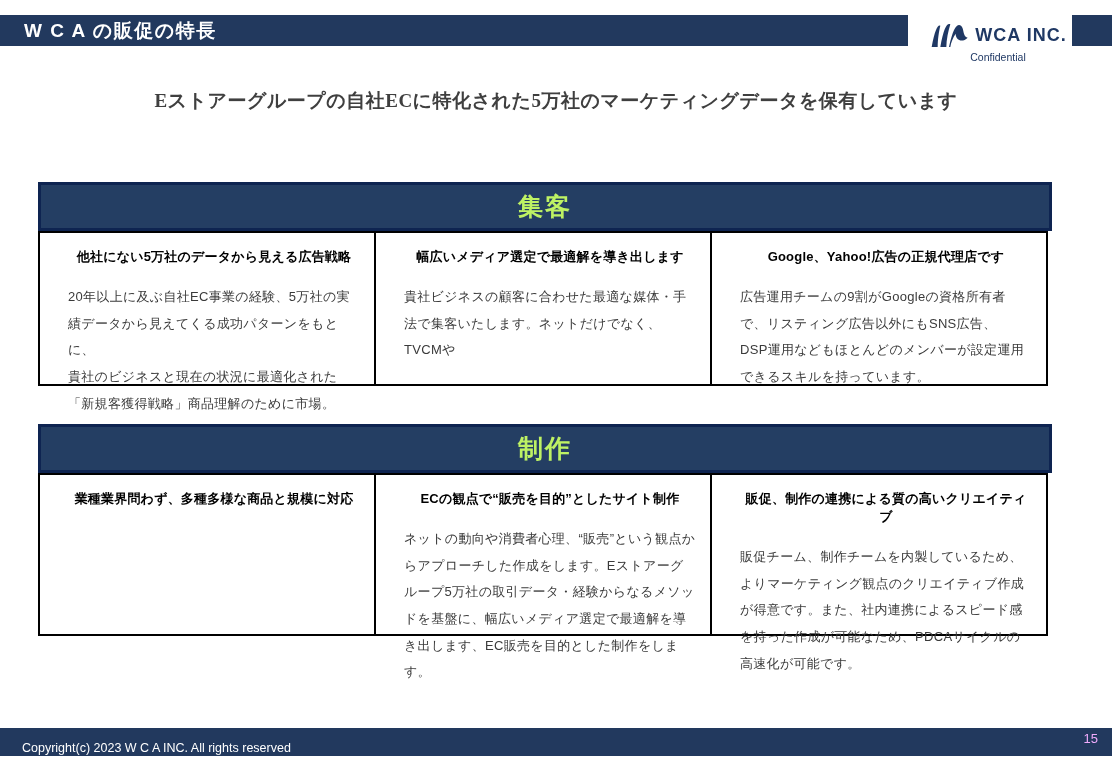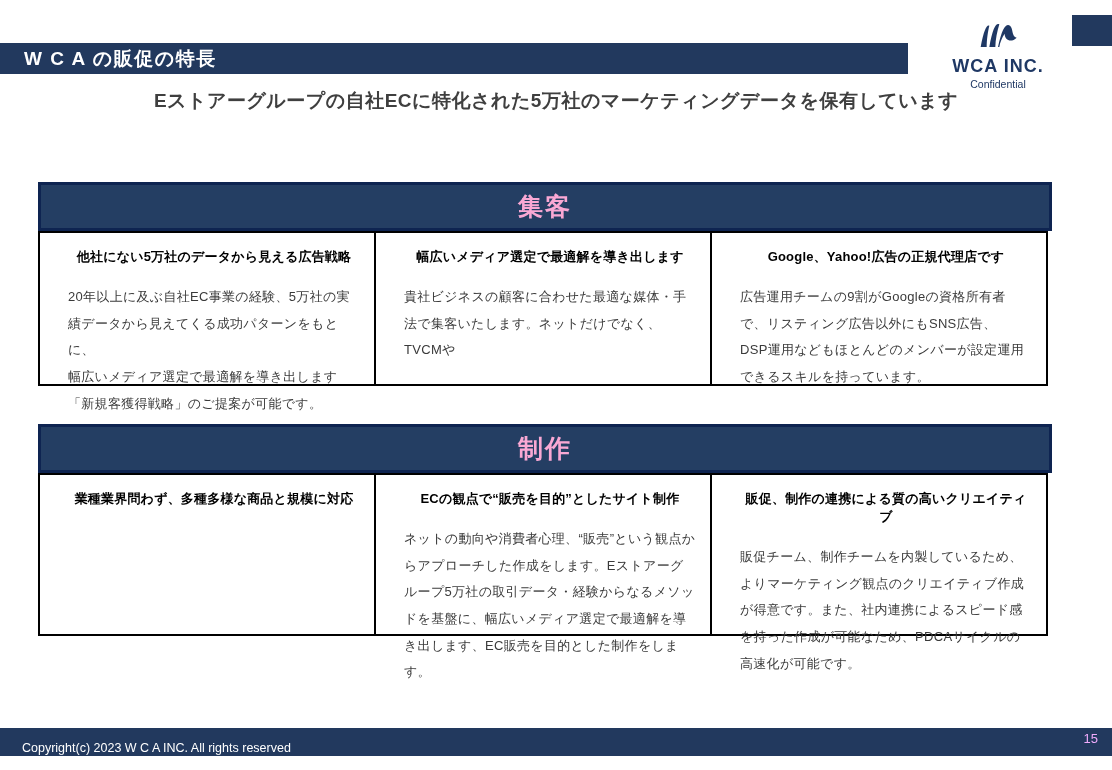--- a/index.html
+++ b/index.html
@@ -3,39 +3,39 @@
 <meta charset="utf-8">
 <style>
   html,body{margin:0;padding:0;background:#888;}
   .slide{
     position:relative;width:1112px;height:770px;background:#ffffff;
     font-family:"Liberation Sans","DejaVu Sans",sans-serif;
     overflow:hidden;margin:0 auto;
   }
   
   .topbar{position:absolute;left:0;top:15px;width:908px;height:31px;background:#22395e;
-    display:flex;align-items:center;margin-top:28px;}
+    display:flex;align-items:center;}
   .topbar-title{color:#ffffff;font-size:19px;font-weight:bold;padding-left:24px;letter-spacing:1.5px;}
   .topbar-right{position:absolute;left:1072px;top:15px;width:40px;height:31px;background:#22395e;}
   
   .logo{position:absolute;left:928px;top:20px;width:140px;text-align:center;}
-  .logo-row{display:flex;align-items:center;justify-content:center;gap:6px;flex-direction:column;}
+  .logo-row{display:flex;align-items:center;justify-content:center;gap:6px;}
   .logo-mark{width:40px;height:30px;}
   .logo-text{color:#1f3864;font-size:18px;font-weight:bold;letter-spacing:1px;}
   .logo-confidential{color:#1f3864;font-size:10.5px;margin-top:1px;}
   
   .headline{position:absolute;left:0;top:88px;width:1112px;text-align:center;
-    font-size:19px;font-weight:bold;color:#3f3f3f;letter-spacing:0.5px;}
+    font-size:19px;font-weight:bold;color:#3f3f3f;letter-spacing:0.5px;font-family:Liberation Serif, serif;}
   
   .section{position:absolute;left:38px;width:1014px;}
   .section.sec1{top:182px;}
   .section.sec2{top:424px;}
   .section-bar{height:49px;background:#243e63;border:3px solid #0e2451;box-sizing:border-box;
     display:flex;align-items:center;justify-content:center;}
-  .section-bar-title{color:#f9a8d4;font-size:25px;font-weight:bold;letter-spacing:2px;}
+  .section-bar-title{color:#bef264;font-size:25px;font-weight:bold;letter-spacing:2px;}
   .cards{display:flex;}
   .card{width:338px;box-sizing:border-box;border:2px solid #000000;background:#ffffff;
     padding:11px 14px 8px 28px;}
   .card + .card{margin-left:-2px;}
   .sec1 .card{height:155px;}
   .sec2 .card{height:163px;}
   .card-heading{text-align:center;font-size:13px;font-weight:bold;color:#000000;
     margin:4px 0 10px 0;letter-spacing:0.2px;}
   .card-body{font-size:13px;color:#3a3a3a;line-height:2.05;letter-spacing:0.3px;margin-top:18px;}
   
@@ -71,21 +71,21 @@
 
   <div class="section sec1">
     <div class="section-bar">
       <span class="section-bar-title">集客</span>
     </div>
     <div class="cards">
       <div class="card">
         <div class="card-heading">他社にない5万社のデータから見える広告戦略</div>
         <div class="card-body">
           <div>20年以上に及ぶ自社EC事業の経験、5万社の実績データから見えてくる成功パターンをもとに、</div>
-          <div>幅広いメディア選定で最適解を導き出します「新規客獲得戦略」のご提案が可能です。</div>
+          <div>貴社のビジネスと現在の状況に最適化された「新規客獲得戦略」商品理解のために市場。</div>
         </div>
       </div>
       <div class="card">
         <div class="card-heading">幅広いメディア選定で最適解を導き出します</div>
         <div class="card-body">
           <div>貴社ビジネスの顧客に合わせた最適な媒体・手法で集客いたします。ネットだけでなく、TVCMや</div>
         </div>
       </div>
       <div class="card">
         <div class="card-heading">Google、Yahoo!広告の正規代理店です</div>

